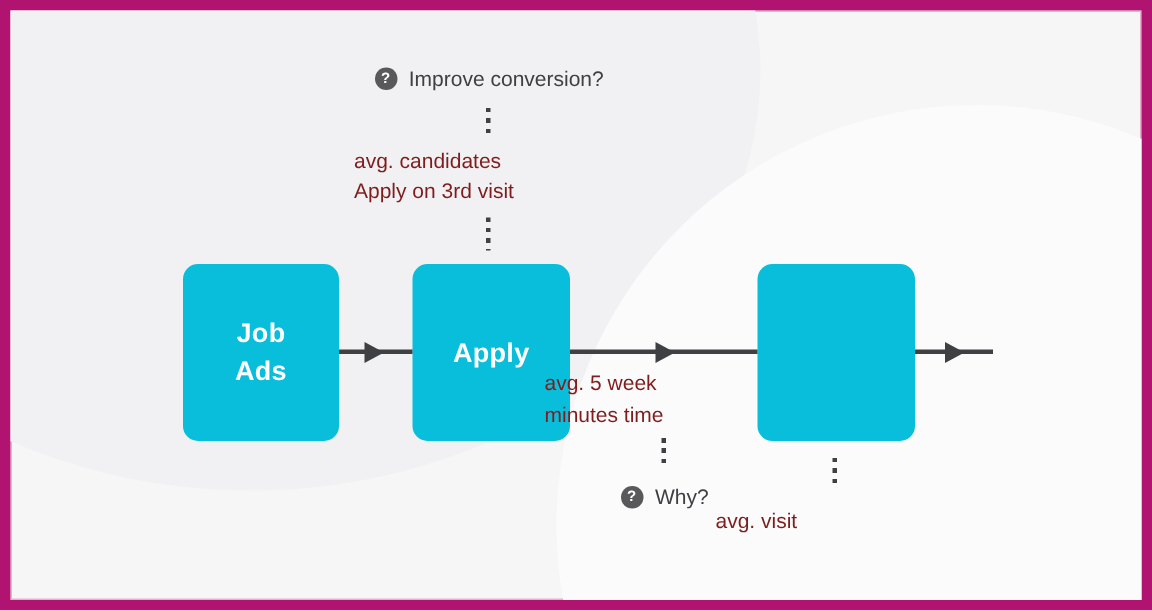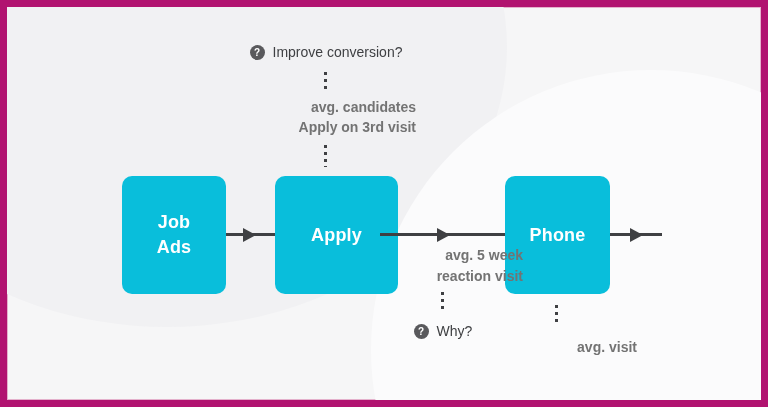--- a/index.html
+++ b/index.html
@@ -19,21 +19,21 @@
   .blob-corner{right:-170px;bottom:-230px;width:560px;height:560px;background:#fbfbfc;}
 
   .node{
     position:absolute;width:104px;height:118px;
     background:#09bedb;border-radius:10px;
     display:flex;flex-direction:column;align-items:center;justify-content:center;
     color:#ffffff;font-weight:bold;font-size:18px;line-height:25px;
     letter-spacing:.2px;text-align:center;
   }
   .node-job{left:115px;top:169px;justify-content:center;}
-  .node-apply{left:268px;top:169px;width:123px;}
+  .node-apply{left:268px;top:169px;width:105px;}
   .node-phone{left:498px;top:169px;width:105px;}
 
   .hline{position:absolute;height:3px;background:#3f4043;top:226px;}
   .seg1{left:219px;width:49px;}
   .seg2{left:373px;width:125px;}
   .seg3{left:603px;width:52px;}
   .arrowhead{
     position:absolute;top:221px;width:0;height:0;
     border-top:7px solid transparent;border-bottom:7px solid transparent;
     border-left:13px solid #3f4043;
@@ -54,21 +54,21 @@
     font-size:14px;color:#3f4043;
   }
   .qg-top{left:234px;top:36px;width:170px;height:18px;}
   .qg-why{left:386px;top:315px;width:100px;height:18px;}
   .q-icon{
     width:15px;height:15px;border-radius:50%;background:#59595c;color:#fff;
     font-size:10px;font-weight:bold;line-height:15px;text-align:center;
     flex:0 0 auto;
   }
   .note{
-    position:absolute;text-align:right;font-size:14px;line-height:21px;color:#737373;font-weight:bold;
+    position:absolute;text-align:left;font-size:14px;line-height:21px;color:#7f1d1d;
   }
   .note1{left:229px;top:90px;width:180px;line-height:20px;}
   .note2{left:356px;top:238px;width:160px;}
   .note3{left:470px;top:330px;width:160px;}
 </style>
 </head>
 <body>
 
 <div class="frame">
   <div class="blob blob-top"></div>
@@ -89,33 +89,32 @@
   <div class="vdots d2"></div>
 
   <div class="node node-job">
     <span>Job</span>
     <span>Ads</span>
   </div>
   <div class="node node-apply">
     <span>Apply</span>
   </div>
   <div class="node node-phone">
-    <span>Phone</span>
   </div>
 
   <div class="hline seg1"></div>
   <div class="arrowhead ah1"></div>
   <div class="hline seg2"></div>
   <div class="arrowhead ah2"></div>
   <div class="hline seg3"></div>
   <div class="arrowhead ah3"></div>
 
   <div class="note note2">
     <div>avg. 5 week</div>
-    <div>reaction visit</div>
+    <div>minutes time</div>
   </div>
 
   <div class="vdots d3"></div>
 
   <div class="q-group qg-why">
     <span class="q-icon">?</span>
     <span>Why?</span>
   </div>
 
   <div class="vdots d4"></div>

